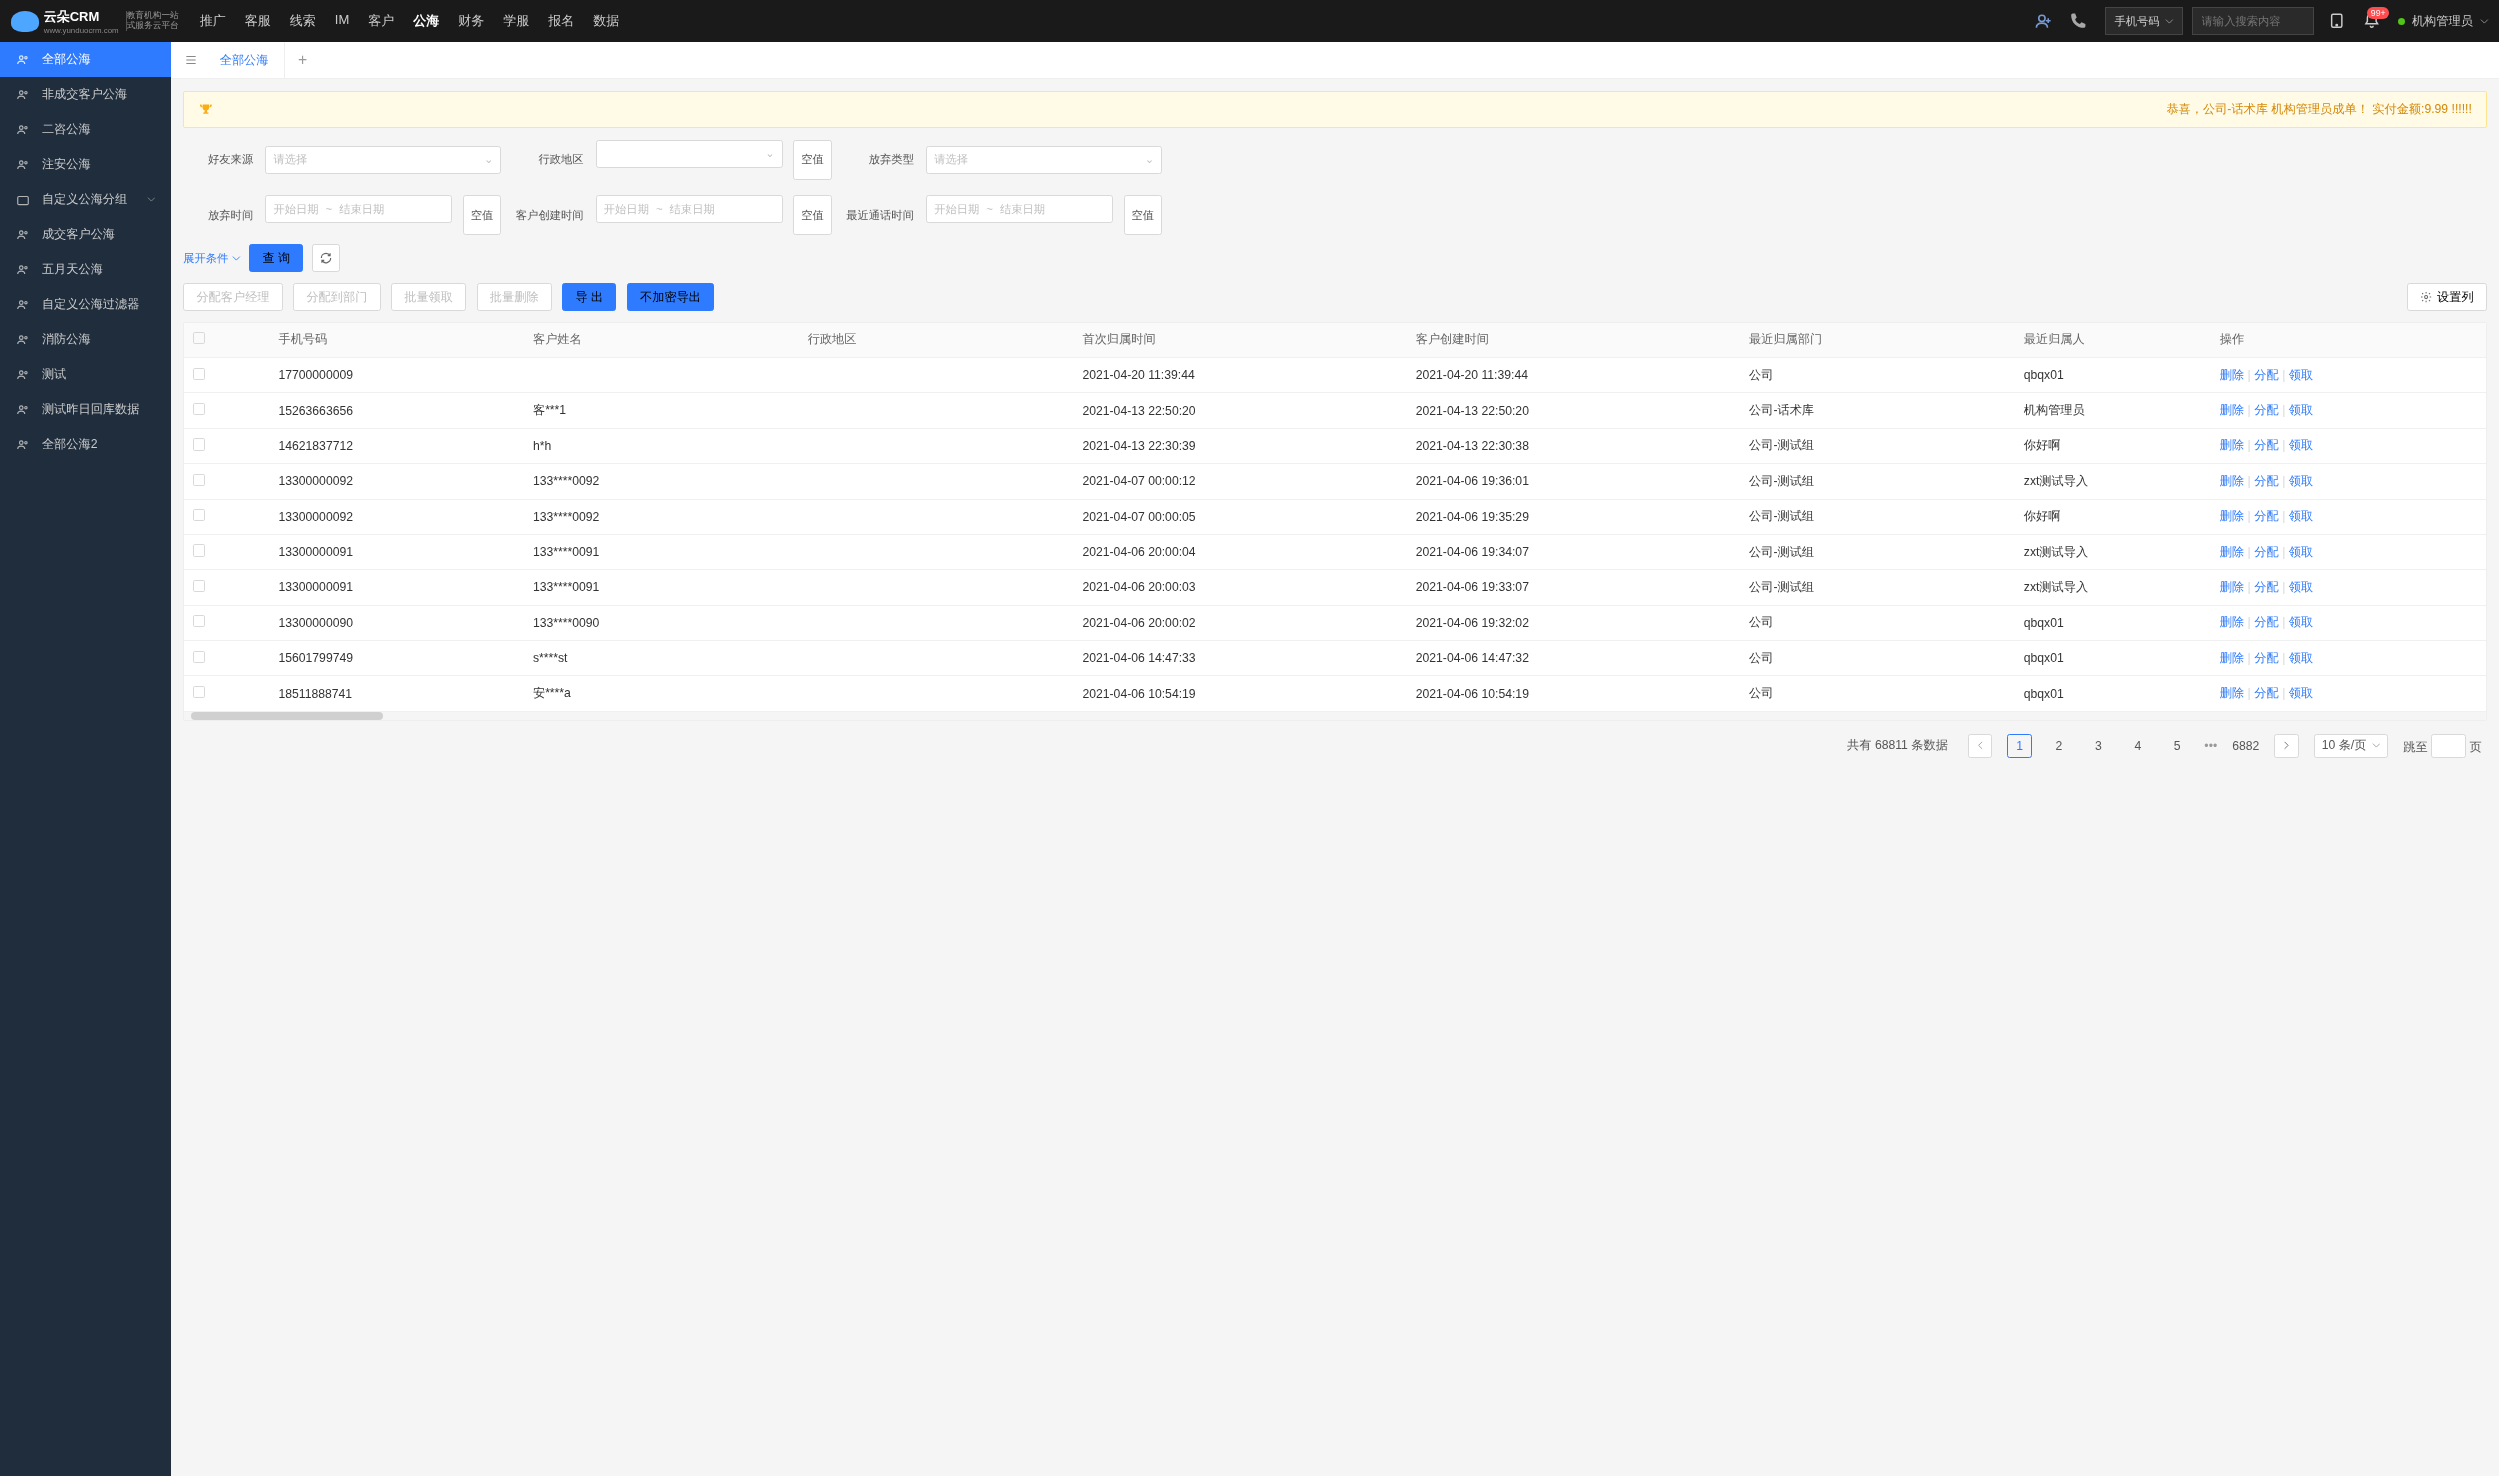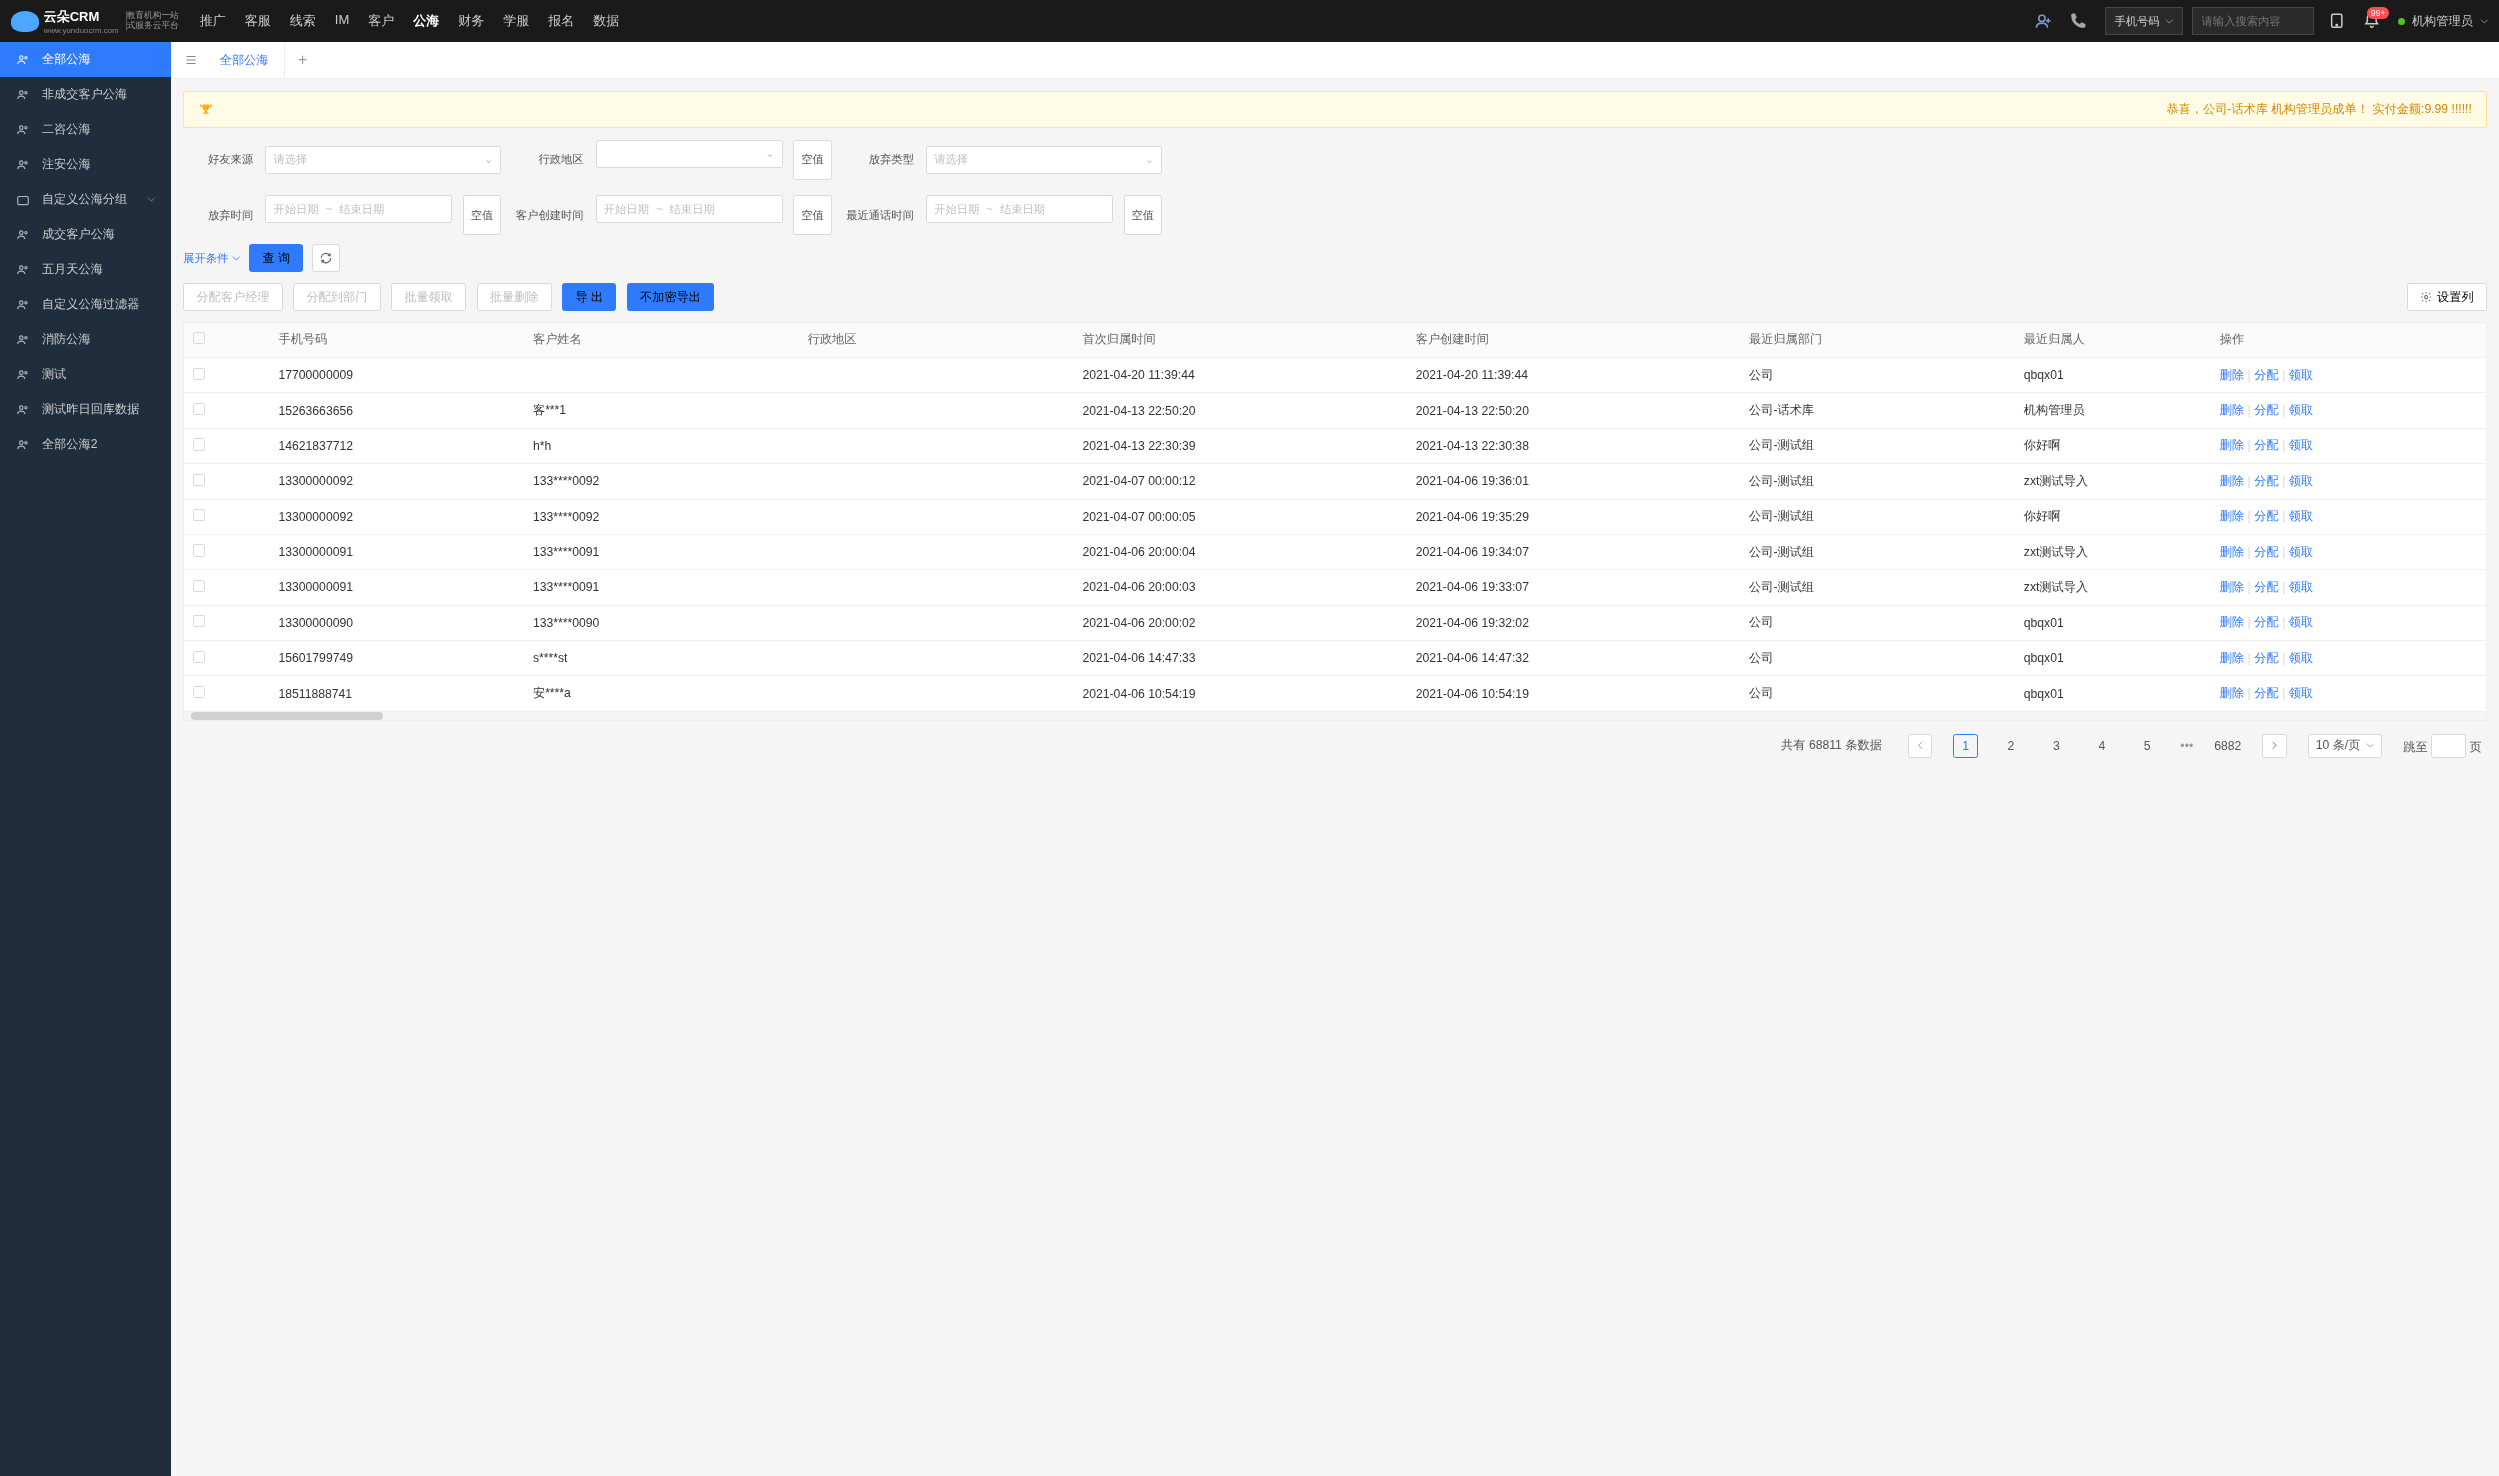--- a/index.html
+++ b/index.html
@@ -74,21 +74,21 @@
 .tbl th { background: #fafafa; color: #666; font-weight: 500; }
 .col-chk { width: 38px; text-align: center; }
 .chk { width: 12.2px; height: 12.2px; border: 0.9px solid #d9d9d9; border-radius: 1.7px; display: inline-block; }
 .op-links a { color: #2f7bff; cursor: pointer; }
 .op-sep { color: #d9d9d9; margin: 0 3.5px; }
 .ops-col { position: sticky; right: 0; background: #fff; box-shadow: -2.6px 0 5.2px rgba(0,0,0,0.06); }
 thead .ops-col { background: #fafafa; }
 .hscroll { height: 8.7px; background: #f5f5f5; }
 .hscroll-thumb { height: 8.7px; width: 192px; background: #d0d0d0; border-radius: 4.4px; margin-left: 7px; }
 
-.pagination { display: flex; align-items: center; justify-content: flex-end; gap: 21px; padding: 12.2px 5.2px 3.5px; font-size: 12.2px; color: #555; }
+.pagination { display: flex; align-items: center; justify-content: flex-end; gap: 15px; padding: 12.2px 5.2px 3.5px; font-size: 12.2px; color: #555; }
 .pg-total { margin-right: 5.2px; }
 .pg-btn { width: 24.4px; height: 24.4px; border: 0.9px solid #d9d9d9; border-radius: 2.6px; display: flex; align-items: center; justify-content: center; cursor: pointer; background: #fff; }
 .pg-num { min-width: 24.4px; height: 24.4px; display: flex; align-items: center; justify-content: center; cursor: pointer; border-radius: 2.6px; }
 .pg-num.active { border: 0.9px solid #2f7bff; color: #2f7bff; }
 .pg-ellipsis { color: #999; }
 .pg-select { height: 24.4px; border: 0.9px solid #d9d9d9; border-radius: 2.6px; padding: 0 7px; display: flex; align-items: center; gap: 5.2px; background: #fff; }
 .pg-jump input { width: 35px; height: 24.4px; border: 0.9px solid #d9d9d9; border-radius: 2.6px; text-align: center; }
 
 svg { display: block; }
 </style>

